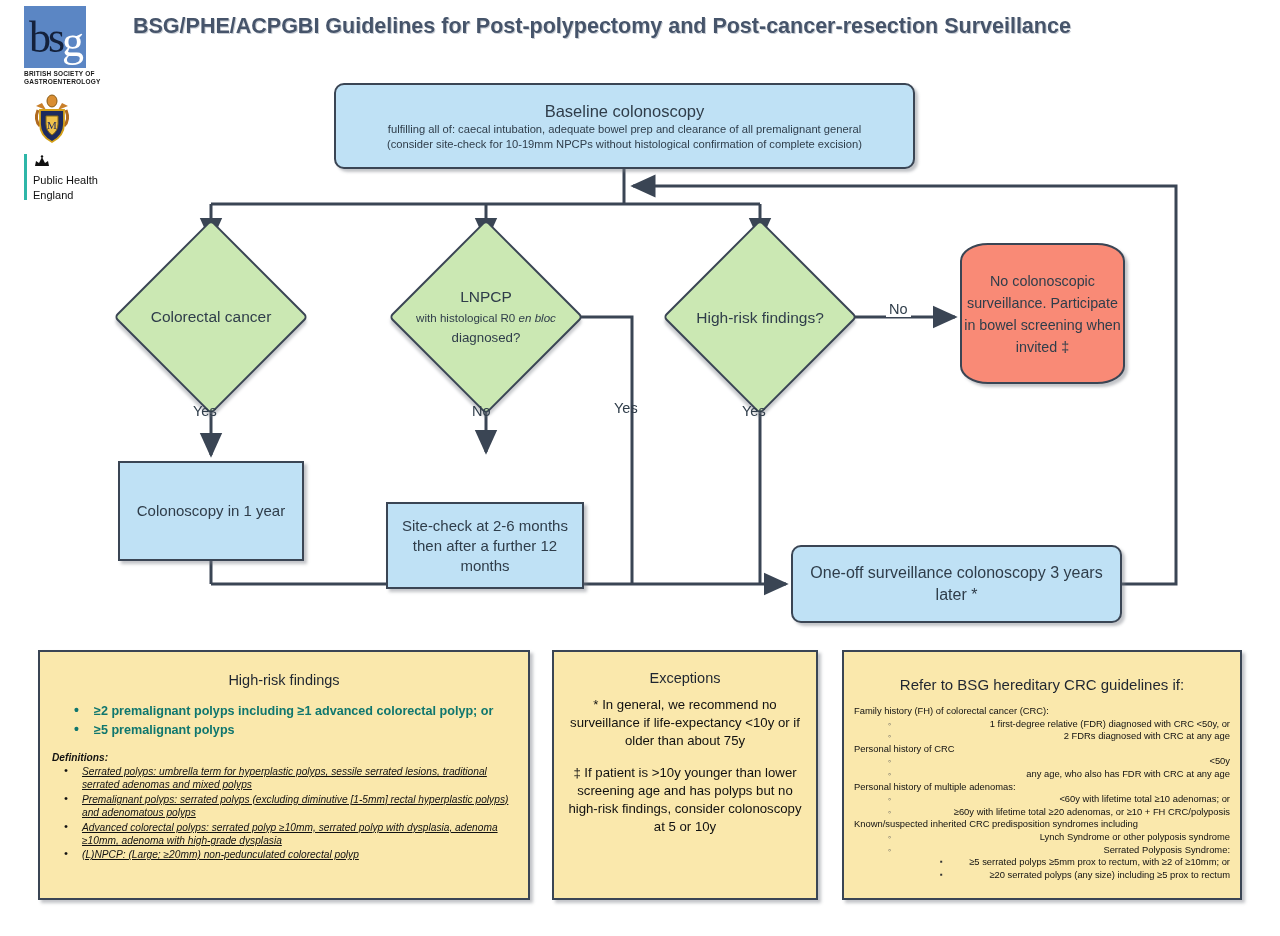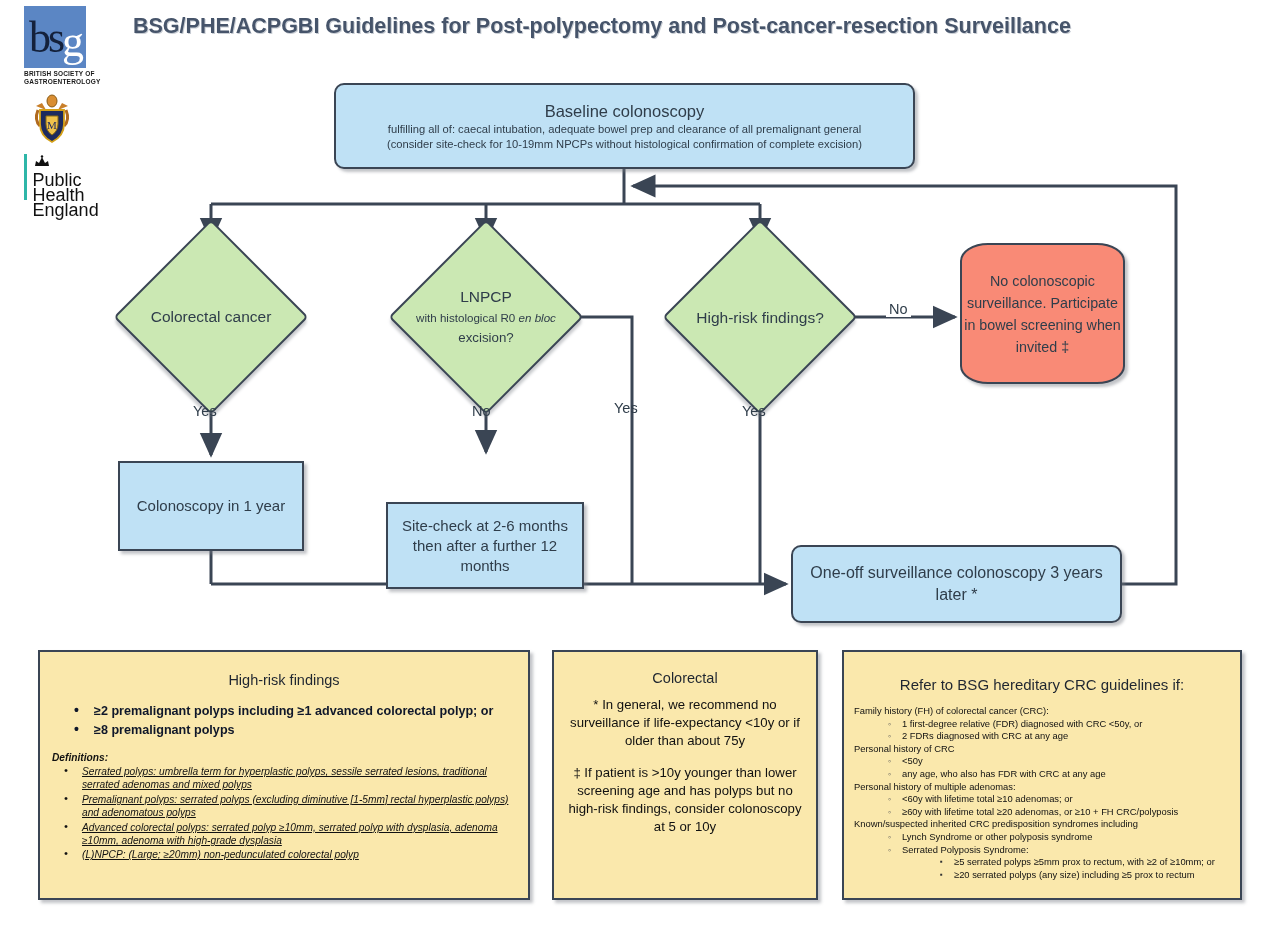--- a/index.html
+++ b/index.html
@@ -15,21 +15,21 @@
 
   
   .logo-col{position:absolute;left:24px;top:6px;width:100px;}
   .bsg-logo{width:62px;height:62px;background:#5b86c4;position:relative;border:0;}
   .bsg-logo svg{display:block;}
   .bsg-caption{font-size:6.5px;font-weight:bold;letter-spacing:.2px;color:#1a1a1a;
     line-height:7.5px;margin-top:2px;width:80px;overflow:hidden;height:14px;}
   .crest{margin-top:6px;width:56px;height:56px;}
   .phe{margin-top:8px;display:flex;align-items:flex-start;}
   .phe-bar{width:3px;height:46px;background:#2eb6a8;margin-right:6px;}
-  .phe-txt{font-size:18px;line-height:15px;color:#111;}
+  .phe-txt{font-size:11px;line-height:15px;color:#111;}
   .phe-crown{margin-bottom:1px;}
 
   
   .title{
     position:absolute;left:133px;top:14px;width:1140px;
     font-size:21.5px;font-weight:bold;color:#46546a;
     text-shadow:1px 1px 0 #c8cdd4;
     white-space:nowrap;
   }
 
@@ -42,21 +42,21 @@
   }
   .blue{background:#bfe1f5;}
   .red{background:#f98a76;}
   .rounded{border-radius:10px;}
 
   .n-baseline{left:334px;top:83px;width:581px;height:86px;flex-direction:column;}
   .n-baseline .hl{font-size:16.5px;line-height:22px;margin-bottom:0;}
   .n-baseline .sub{font-size:11.2px;line-height:15px;}
 
   .n-box{flex-direction:column;font-size:15px;line-height:20px;}
-  .n-cin1{left:118px;top:461px;width:186px;height:90px;}
+  .n-cin1{left:118px;top:461px;width:186px;height:100px;}
   .n-site{left:386px;top:458px;width:198px;height:87px;margin-top:44px;}
   .n-oneoff{left:791px;top:545px;width:331px;height:78px;}
 
   .n-red{left:960px;top:243px;width:165px;height:141px;
     border-radius:28px/18px;font-size:14.3px;line-height:22px;}
 
   
   .dia{position:absolute;}
   .dia .shape{
     position:absolute;left:0;top:0;width:100%;height:100%;
@@ -90,36 +90,36 @@
     padding:8px 10px;}
   .p-left{left:38px;top:650px;width:492px;height:250px;}
   .p-mid{left:552px;top:650px;width:266px;height:250px;}
   .p-right{left:842px;top:650px;width:400px;height:250px;}
 
   .p-title{text-align:center;font-size:14.5px;margin:12px 0 14px;color:#1f2630;}
   .p-right .p-title{font-size:15px;margin:16px 0 12px;}
   .p-mid .p-title{font-size:14.5px;margin:10px 0 10px;}
 
   .hr-list{list-style:none;margin:0 0 12px 0;padding:0 0 0 22px;}
-  .hr-list li{font-size:12.6px;font-weight:bold;line-height:19px;color:#0f172a;
+  .hr-list li{font-size:12.6px;font-weight:bold;line-height:19px;color:#0f766e;
     position:relative;padding-left:22px;}
   .hr-list li:before{content:"\2022";position:absolute;left:2px;top:-1px;font-size:14px;}
 
   .defs-hd{font-size:10.2px;font-style:italic;font-weight:bold;color:#111;margin:0 0 2px 2px;}
   .defs{list-style:none;margin:0;padding:0 0 0 14px;}
   .defs li{font-size:10.2px;font-style:italic;line-height:13.4px;color:#111;
     position:relative;padding-left:18px;margin-bottom:1px;text-decoration:underline;}
   .defs li:before{content:"\2022";position:absolute;left:0;top:-1px;font-size:11px;}
 
   .exc-p{font-size:13.2px;line-height:18px;text-align:center;color:#111;margin:0 0 14px;}
 
   .ref-body{font-size:9.4px;line-height:12.6px;color:#111;margin-top:2px;}
   .ref-body .hd{margin:0;}
   .ref-body ul{list-style:none;margin:0;padding:0 0 0 34px;}
-  .ref-body ul li{position:relative;padding-left:14px;}
+  .ref-body ul li{position:relative;padding-left:14px;text-align:right;}
   .ref-body ul li:before{content:"\25E6";position:absolute;left:0;top:0;color:#555;font-size:9px;}
   .ref-body ul ul{padding-left:38px;}
   .ref-body ul ul li:before{content:"\25AA";font-size:8px;color:#333;}
 </style>
 </head>
 <body>
 
 <div class="page">
 
   <div class="logo-col">
@@ -213,21 +213,21 @@
     <div class="lbl">
       <div class="l1">Colorectal cancer</div>
     </div>
   </div>
 
   <div class="dia d-lnpcp">
     <div class="shape"></div>
     <div class="lbl">
       <div class="l1">LNPCP</div>
       <div class="l2">with histological R0 <i>en bloc</i></div>
-      <div class="l3">excision?</div>
+      <div class="l3">diagnosed?</div>
     </div>
   </div>
 
   <div class="dia d-hrf">
     <div class="shape"></div>
     <div class="lbl">
       <div class="l3" style="font-size:15.5px">High-risk findings?</div>
     </div>
   </div>
 
@@ -250,33 +250,33 @@
   </div>
 
   <div class="node blue rounded n-box n-oneoff" style="font-size:16px;line-height:22px;">
     <span>One-off surveillance colonoscopy 3 years later *</span>
   </div>
 
   <div class="panel p-left">
     <div class="p-title">High-risk findings</div>
     <ul class="hr-list">
       <li>≥2 premalignant polyps including ≥1 advanced colorectal polyp; or</li>
-      <li>≥8 premalignant polyps</li>
+      <li>≥5 premalignant polyps</li>
     </ul>
     <div class="defs-hd">Definitions:</div>
     <ul class="defs">
       <li>Serrated polyps: umbrella term for hyperplastic polyps, sessile serrated lesions, traditional serrated adenomas and mixed polyps</li>
       <li>Premalignant polyps: serrated polyps (excluding diminutive [1-5mm] rectal hyperplastic polyps) and adenomatous polyps</li>
       <li>Advanced colorectal polyps: serrated polyp ≥10mm, serrated polyp with dysplasia, adenoma ≥10mm, adenoma with high-grade dysplasia</li>
       <li>(L)NPCP: (Large; ≥20mm) non-pedunculated colorectal polyp</li>
     </ul>
   </div>
 
   <div class="panel p-mid">
-    <div class="p-title">Colorectal</div>
+    <div class="p-title">Exceptions</div>
     <p class="exc-p">* In general, we recommend no surveillance if life-expectancy &lt;10y or if older than about 75y</p>
     <p class="exc-p">‡ If patient is &gt;10y younger than lower screening age and has polyps but no high-risk findings, consider colonoscopy at 5 or 10y</p>
   </div>
 
   <div class="panel p-right">
     <div class="p-title">Refer to BSG hereditary CRC guidelines if:</div>
     <div class="ref-body">
       <p class="hd">Family history (FH) of colorectal cancer (CRC):</p>
       <ul>
         <li>1 first-degree relative (FDR) diagnosed with CRC &lt;50y, or</li>

